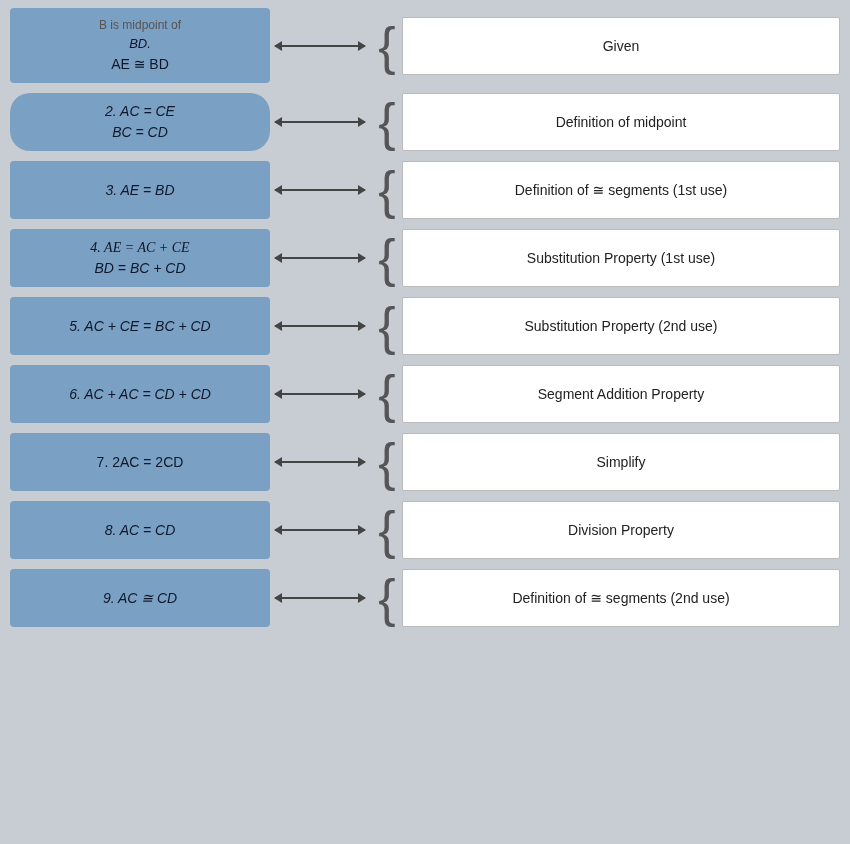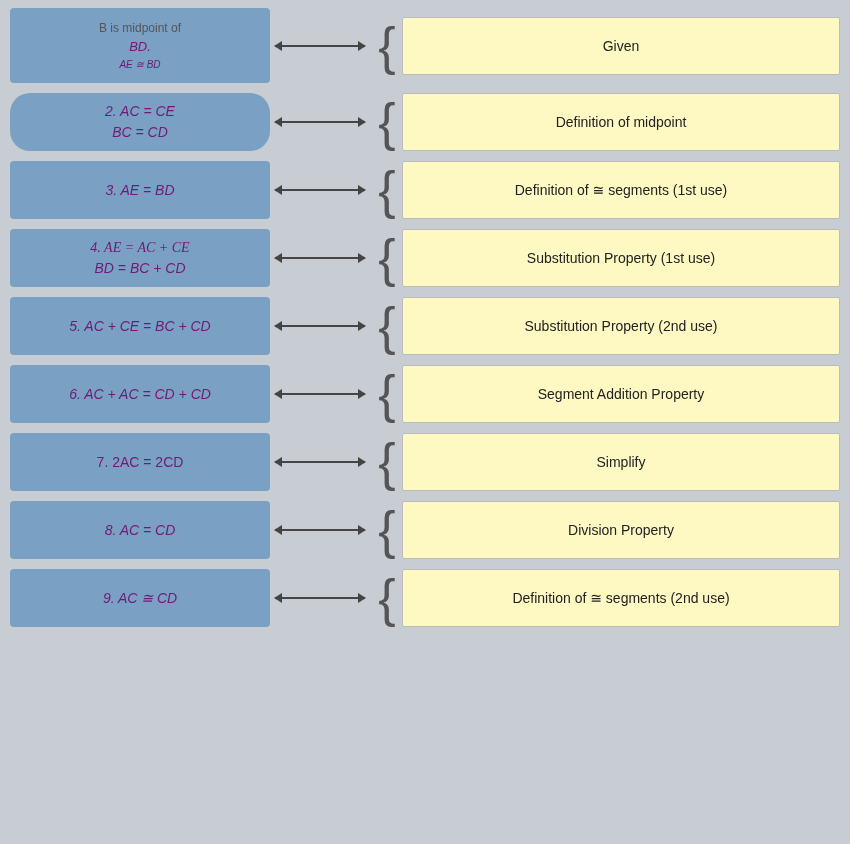--- a/index.html
+++ b/index.html
@@ -31,21 +31,21 @@
       min-height: 58px;
       background: #7aa0c4;
       border-radius: 4px;
       display: flex;
       align-items: center;
       justify-content: center;
       padding: 8px 11px;
       flex-shrink: 0;
     }
     .left-box-text {
-      color: #701a75;
+      color: #0f172a;
       font-size: 14px;
       text-align: center;
       line-height: 1.5;
     }
     .arrow-connector {
       width: 100px;
       display: flex;
       align-items: center;
       justify-content: center;
       flex-shrink: 0;
@@ -83,21 +83,21 @@
       justify-content: center;
       flex-shrink: 0;
       font-size: 52px;
       color: #555;
       line-height: 1;
       margin-left: 2px;
     }
     .right-box {
       flex: 1;
       min-height: 58px;
-      background: #fef9c3;
+      background: #ffffff;
       border: 1px solid #bbb;
       border-radius: 2px;
       display: flex;
       align-items: center;
       justify-content: center;
       padding: 8px 12px;
     }
     .right-box-text {
       font-size: 14px;
       color: #222;
@@ -107,21 +107,21 @@
 </head>
 <body>
 
 <div class="page">
   <div class="proof-table">
 
     <div class="proof-row">
       <div class="left-box" style="min-height:75px; flex-direction:column; font-size:12px;">
         <span class="left-box-text" style="font-size:12px; color:#555;">B is midpoint of</span>
         <span class="left-box-text" style="font-style:italic; font-size:13px;">BD.</span>
-        <span class="left-box-text" style="font-style:italic; font-size:10px;">AE ≅ BD</span>
+        <span class="left-box-text" style="font-size:14px;">AE ≅ BD</span>
       </div>
       <div class="arrow-connector">
         <div class="arrow-line"></div>
       </div>
       <div class="brace-connector">{</div>
       <div class="right-box">
         <span class="right-box-text">Given</span>
       </div>
     </div>
 

